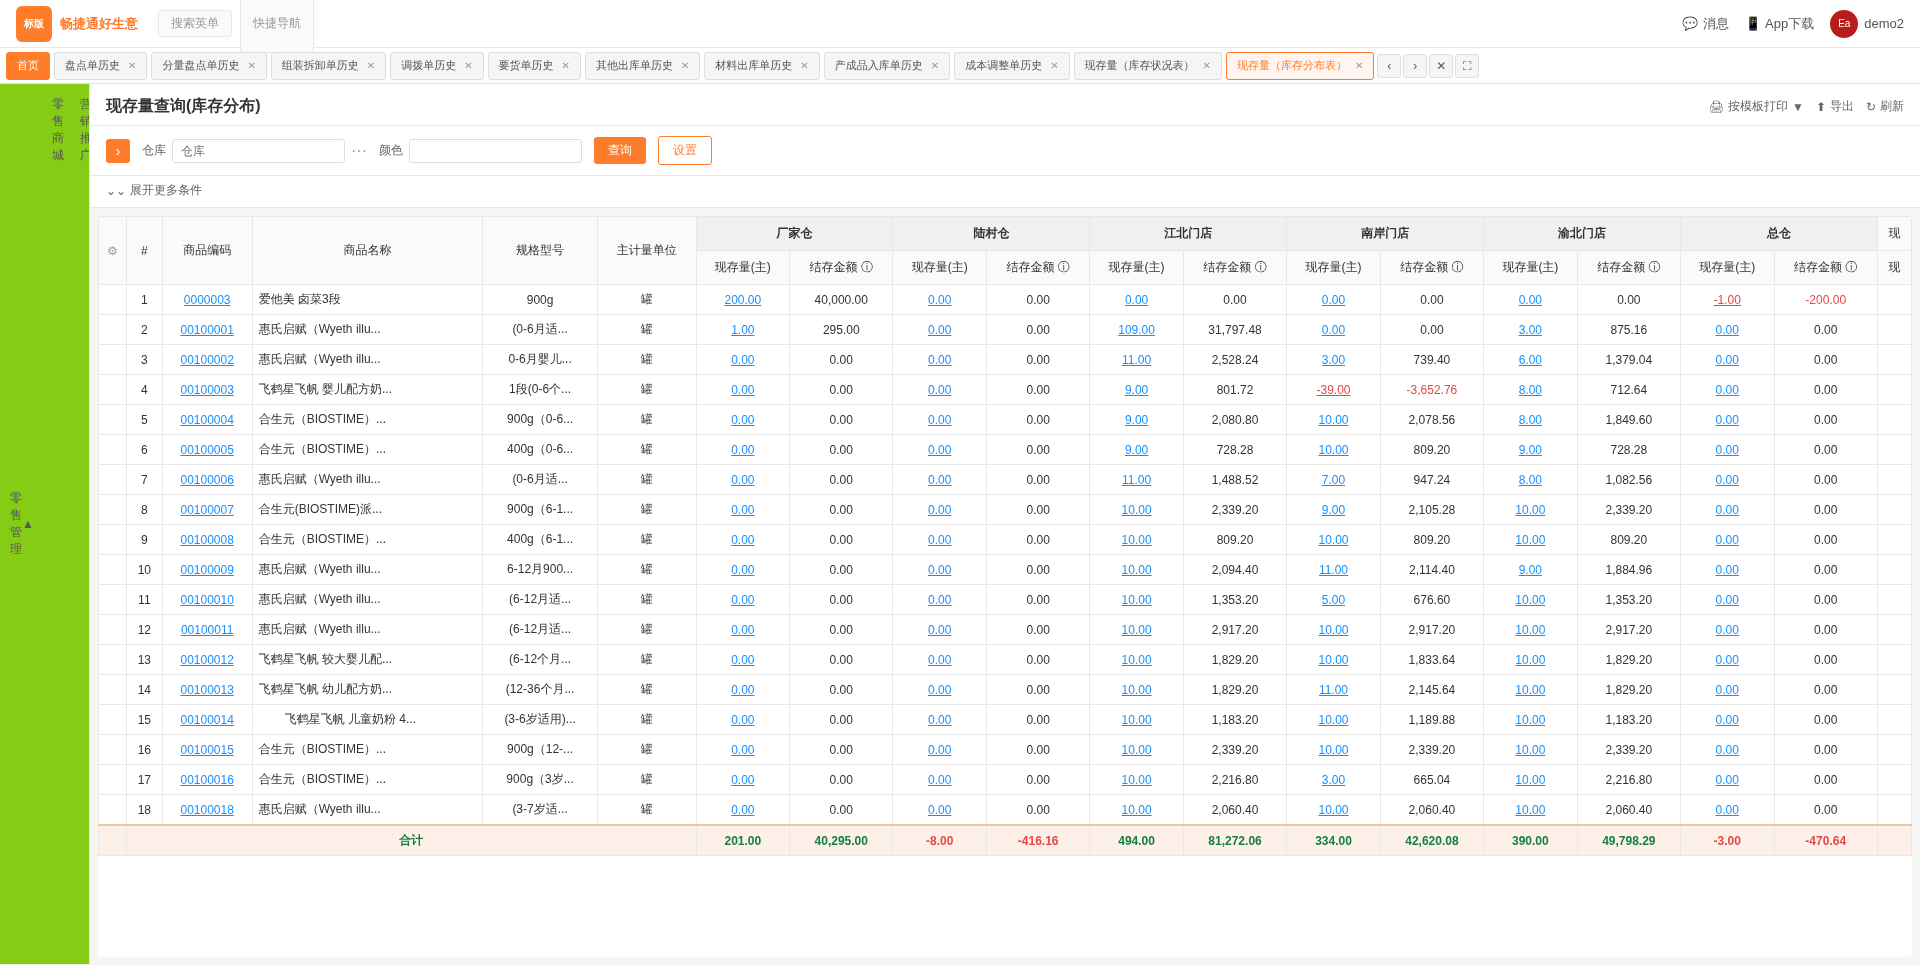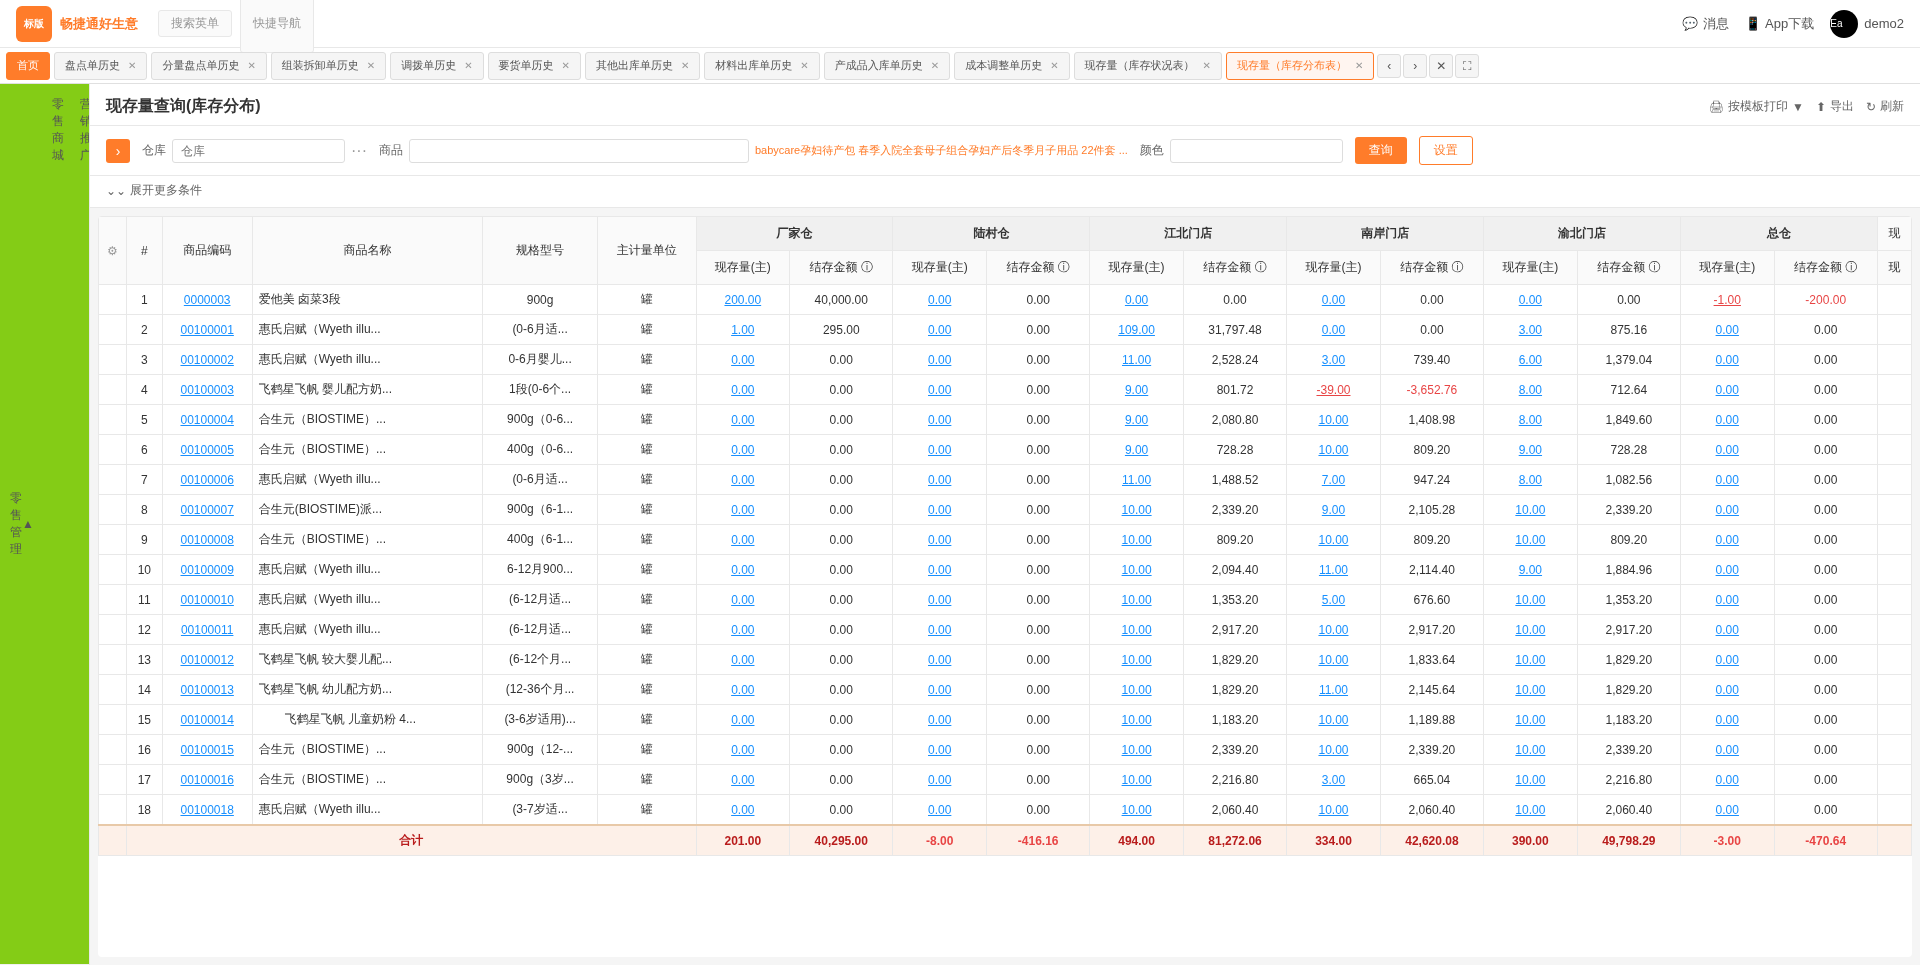--- a/index.html
+++ b/index.html
@@ -4,21 +4,21 @@
   <style>
     * { box-sizing: border-box; margin: 0; padding: 0; }
     body { font-family: "Microsoft YaHei", Arial, sans-serif; font-size: 12px; background: #f5f5f5; overflow: hidden; }
 
     
     .topbar { background: #fff; height: 48px; display: flex; align-items: center; padding: 0 16px; border-bottom: 1px solid #e8e8e8; justify-content: space-between; }
     .topbar-logo { display: flex; align-items: center; gap: 8px; }
     .logo-icon { width: 36px; height: 36px; background: #ff7c2a; border-radius: 6px; display: flex; align-items: center; justify-content: center; color: #fff; font-size: 10px; font-weight: bold; }
     .topbar-right { display: flex; align-items: center; gap: 16px; color: #555; font-size: 13px; }
     .topbar-right span { cursor: pointer; display: flex; align-items: center; gap: 4px; }
-    .avatar { width: 28px; height: 28px; border-radius: 50%; background: #000000; display: flex; align-items: center; justify-content: flex-start; color: #fff; font-size: 11px; }
+    .avatar { width: 28px; height: 28px; border-radius: 50%; background: #b91c1c; display: flex; align-items: center; justify-content: center; color: #fff; font-size: 11px; }
 
     
     .tabbar { background: #fff; height: 36px; display: flex; align-items: center; border-bottom: 1px solid #e0e0e0; overflow: hidden; padding: 0 4px; }
     .tab-item { display: flex; align-items: center; height: 28px; padding: 0 10px; border: 1px solid #ddd; border-radius: 3px; margin: 0 2px; font-size: 11px; color: #555; cursor: pointer; white-space: nowrap; background: #f5f5f5; gap: 4px; }
     .tab-item.active { background: #fff5f0; border-color: #ff7c2a; color: #ff7c2a; }
     .tab-close { color: #999; font-size: 10px; margin-left: 4px; }
     .tab-home { background: #ff7c2a; color: #fff; border-color: #ff7c2a; }
     .tab-nav-btn { width: 24px; height: 24px; background: #f5f5f5; border: 1px solid #ddd; border-radius: 3px; display: flex; align-items: center; justify-content: center; cursor: pointer; font-size: 12px; margin: 0 1px; color: #555; }
 
     
@@ -53,21 +53,21 @@
     .dots-btn { color: #999; cursor: pointer; font-size: 16px; }
 
     
     .table-wrap { flex: 1; overflow: auto; padding: 0; background: #fff; margin: 8px; border-radius: 4px; }
     table { width: 100%; border-collapse: collapse; font-size: 12px; }
     thead th { background: #fafafa; border: 1px solid #e8e8e8; padding: 8px 6px; text-align: center; color: #333; font-weight: normal; white-space: nowrap; position: sticky; top: 0; z-index: 2; }
     thead th.group-header { background: #f0f0f0; font-weight: bold; }
     tbody td { border: 1px solid #e8e8e8; padding: 6px 6px; text-align: center; color: #333; white-space: nowrap; }
     .cell-link { color: #1890ff; text-decoration: underline; cursor: pointer; }
     .cell-gear { color: #999; cursor: pointer; }
-    .summary-row td { background: #fdf0e8; font-weight: bold; color: #b91c1c; border-top: 2px solid #e8c9a8; }
+    .summary-row td { background: #fdf0e8; font-weight: bold; color: #15803d; border-top: 2px solid #e8c9a8; }
 
     
     ::-webkit-scrollbar { width: 6px; height: 6px; }
     ::-webkit-scrollbar-thumb { background: #ccc; border-radius: 3px; }
   </style>
 </head>
 <body>
 
 <div class="topbar">
   <div class="topbar-logo">
@@ -166,25 +166,20 @@
         </div>
       </div>
     </div>
 
     <div class="filter-bar">
       <div class="arrow-toggle">›</div>
       <div class="filter-group">
         <span class="filter-label">仓库</span>
         <input class="filter-input" type="text" placeholder="仓库" style="">
         <span class="dots-btn">···</span>
-      </div>
-      <div class="filter-group">
-        <span class="filter-label">商品</span>
-        <input class="filter-input wide" type="text" value="" style="width: 340px;" placeholder="">
-        <span class="dots-btn" style="font-size:11px;color:#ff7c2a;">babycare孕妇待产包 春季入院全套母子组合孕妇产后冬季月子用品 22件套 ...</span>
       </div>
       <div class="filter-group">
         <span class="filter-label">颜色</span>
         <input class="filter-input medium" type="text" style="">
       </div>
       <button class="orange-btn">查询</button>
       <button class="outline-btn">设置</button>
     </div>
     <div style="background:#fff;padding:6px 16px 8px;border-bottom:1px solid #e8e8e8;">
       <span class="expand-btn">
@@ -319,21 +314,21 @@
     <td style="text-align:left;">合生元（BIOSTIME）...</td>
     <td>900g（0-6...</td>
     <td>罐</td>
     <td><span class="cell-link">0.00</span></td>
     <td>0.00</td>
     <td><span class="cell-link">0.00</span></td>
     <td>0.00</td>
     <td><span class="cell-link">9.00</span></td>
     <td>2,080.80</td>
     <td><span class="cell-link">10.00</span></td>
-    <td>1,408.98</td>
+    <td>2,078.56</td>
     <td><span class="cell-link">8.00</span></td>
     <td>1,849.60</td>
     <td><span class="cell-link">0.00</span></td>
     <td>0.00</td>
     <td></td>
   </tr>
             <tr>
     <td></td>
     <td>6</td>
     <td><span class="cell-link">00100005</span></td>

